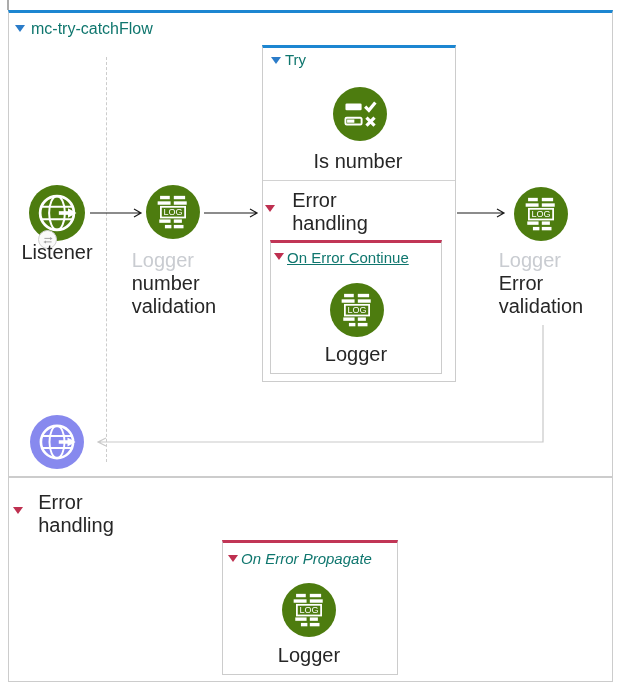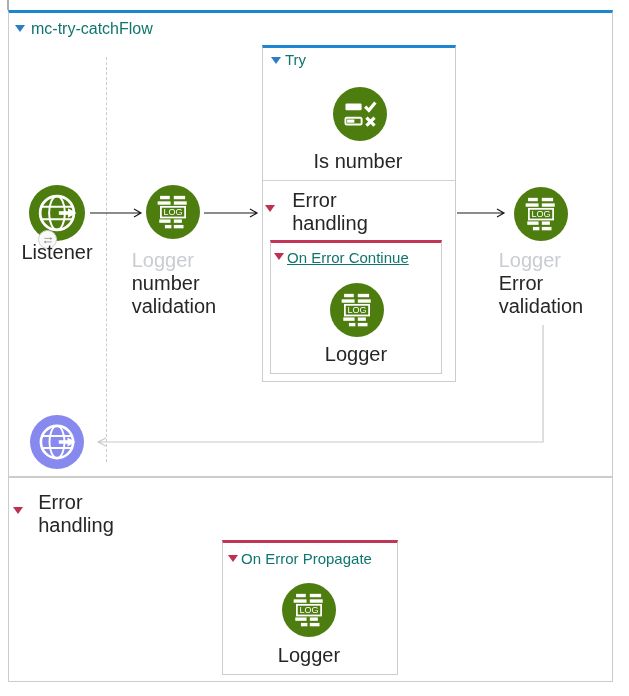--- a/index.html
+++ b/index.html
@@ -53,21 +53,21 @@
     <span>Error</span><br>
     <span>handling</span>
   </div>
 
   <div class="box red-top" style="left:270px;top:240px;width:172px;height:134px;"></div>
   <div class="tri red" style="left:274px;top:253px;"></div>
   <div class="hdr" style="left:287px;top:249px;text-decoration:underline;">On Error Continue</div>
 
   <div class="box red-top" style="left:222px;top:540px;width:176px;height:135px;"></div>
   <div class="tri red" style="left:228px;top:555px;"></div>
-  <div class="hdr" style="left:241px;top:550px;">On Error Propagate</div>
+  <div class="hdr" style="left:241px;top:550px;font-style:italic;">On Error Propagate</div>
 
   <div class="dashed-line" style="left:106px;top:57px;height:405px;"></div>
 
   <svg class="overlay" width="629" height="696">
     <g stroke="#1a1a1a" stroke-width="1.2" fill="none">
       <path d="M90 213 H140 M134 209 L141 213 L134 217"></path>
       <path d="M204 213 H256 M250 209 L257 213 L250 217"></path>
       <path d="M457 213 H503 M497 209 L504 213 L497 217"></path>
     </g>
     <g stroke="#c9c9c9" stroke-width="1.2" fill="none">

